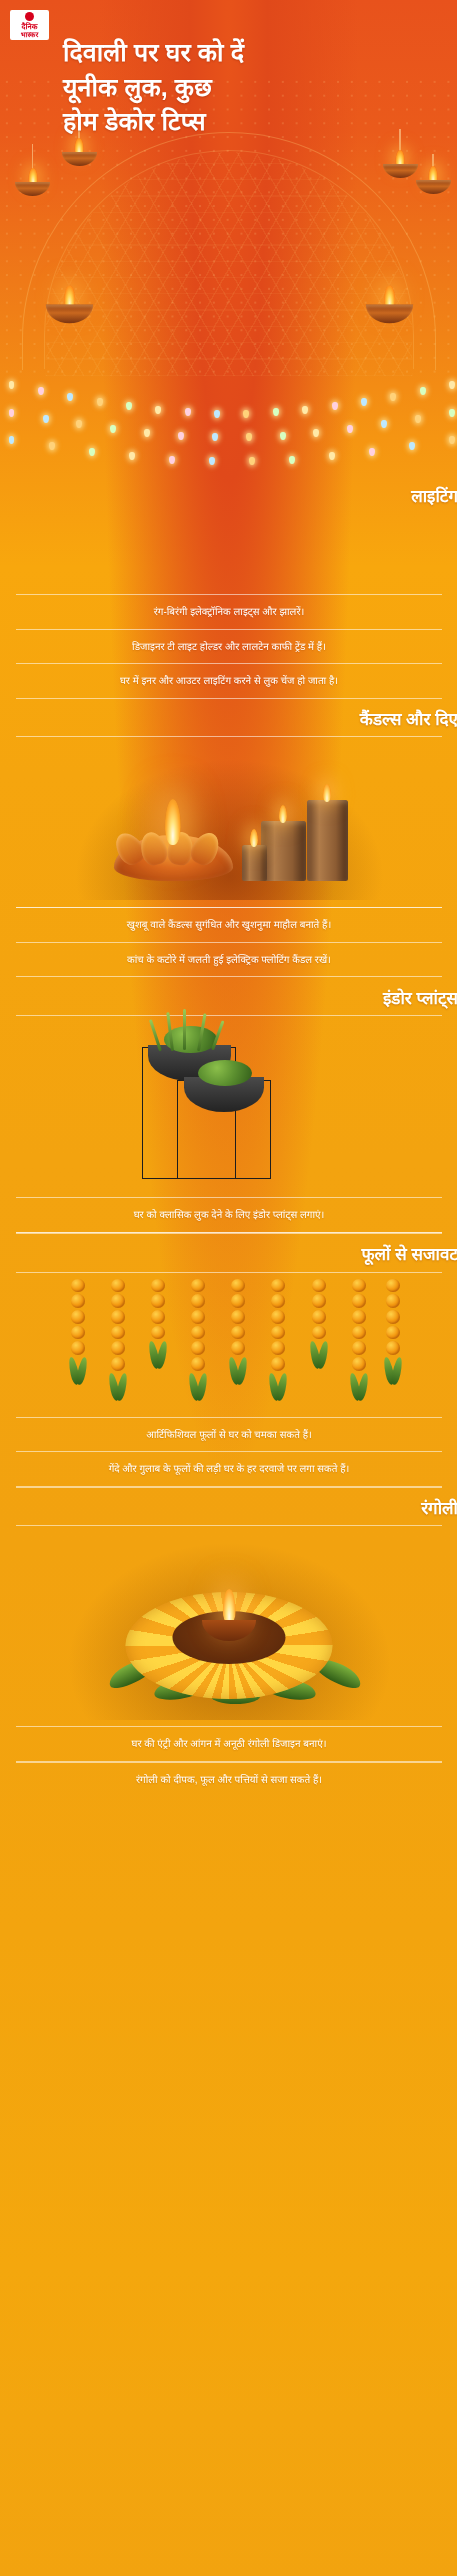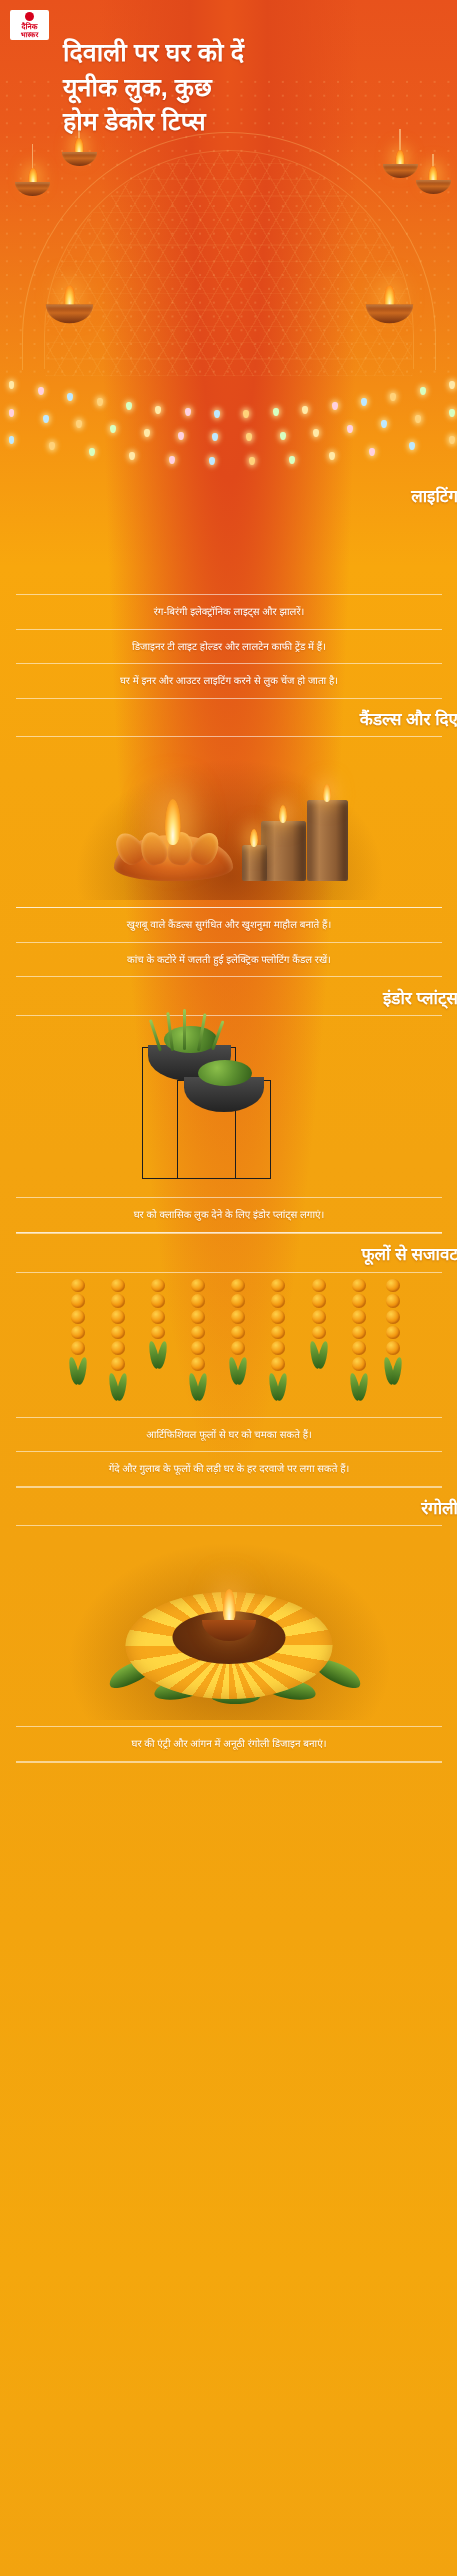--- a/index.html
+++ b/index.html
@@ -651,16 +651,17 @@
       <div class="rang-diya">
         <div class="flame"></div>
         <div class="body"></div>
       </div>
     </div>
 
     <div class="rule"></div>
     <div class="txt">घर की एंट्री और आंगन में अनूठी रंगोली डिजाइन बनाएं।</div>
     <div class="rule"></div>
     <div class="rule"></div>
+    <div class="txt">रंगोली को दीपक, फूल और पत्तियों से सजा सकते हैं।</div>
     <div class="spacer"></div>
   </div>
 </div>
 
 
 </body></html>

